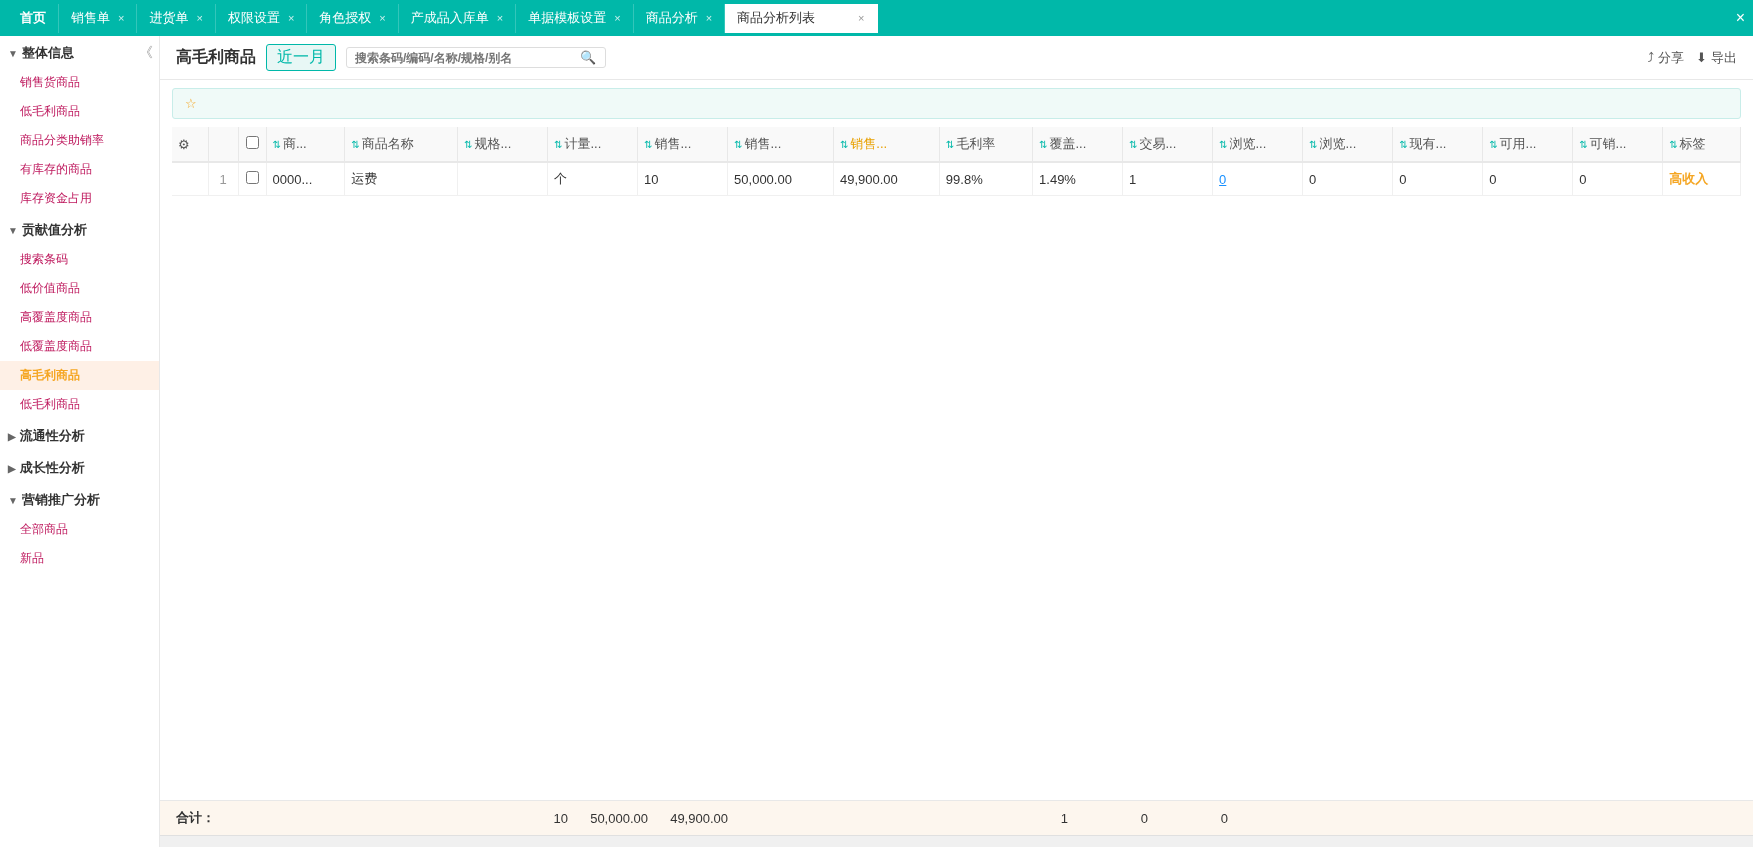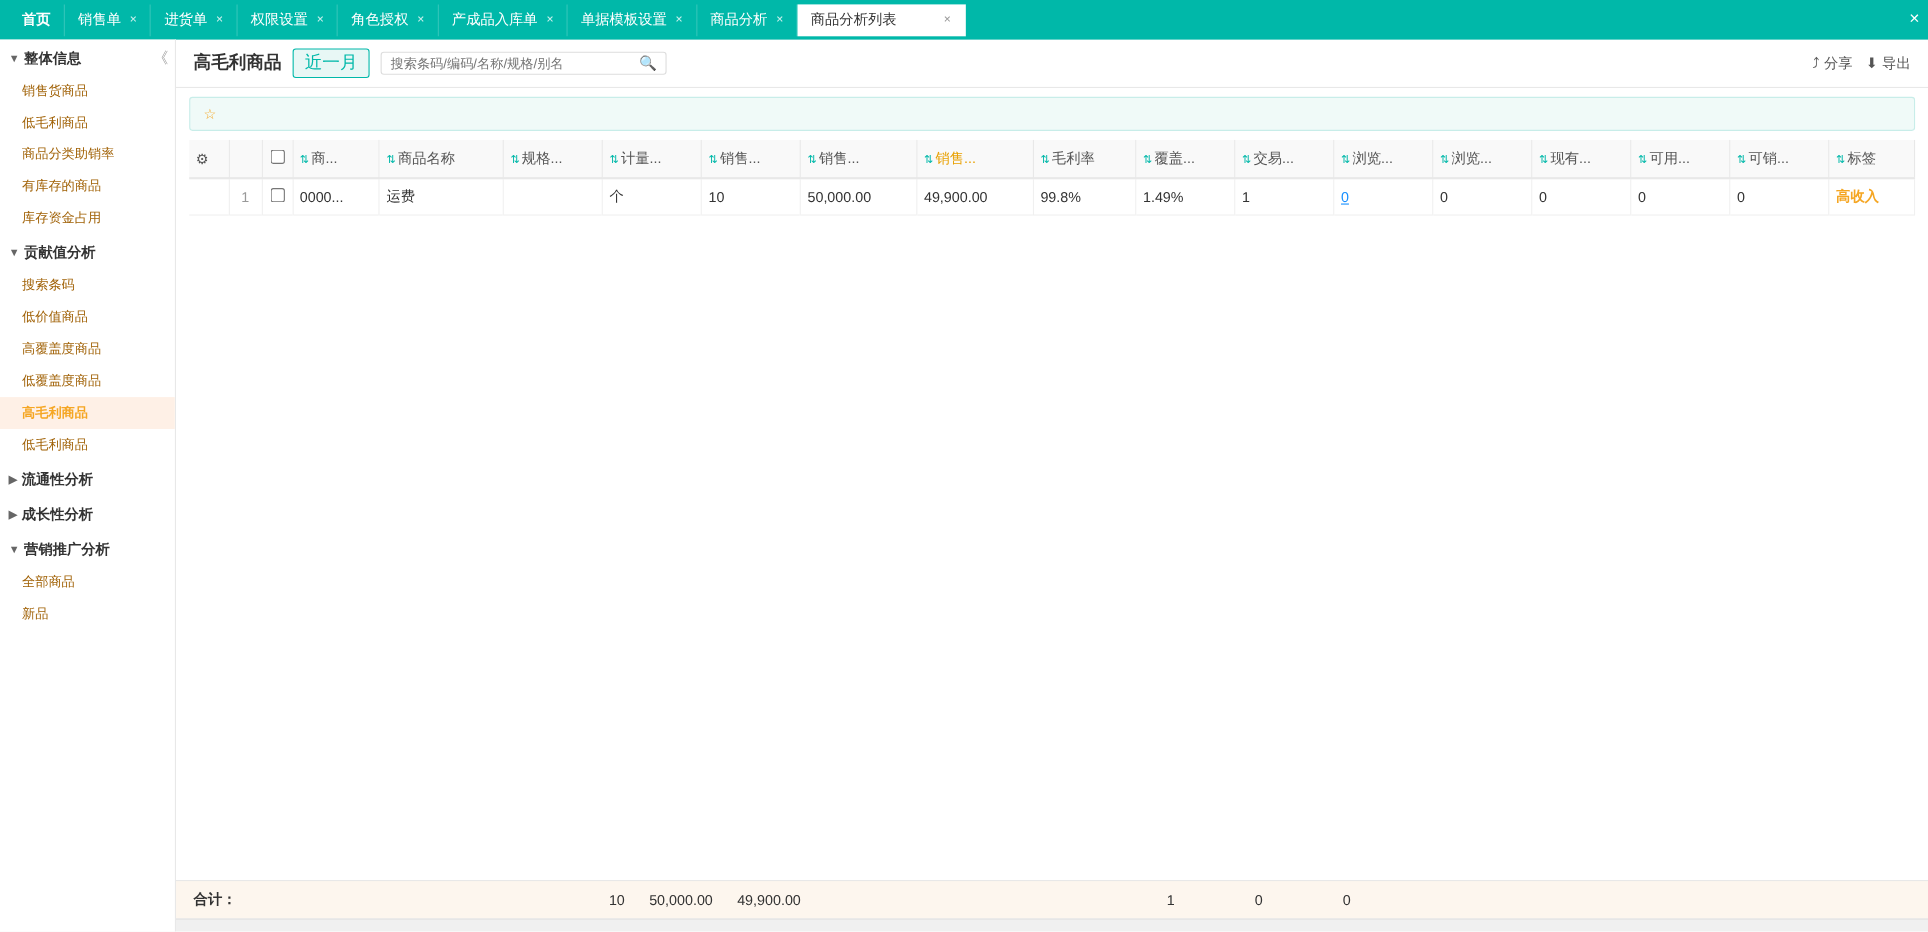--- a/index.html
+++ b/index.html
@@ -80,21 +80,21 @@
       padding: 8px 10px 6px 8px;
       font-size: 13px;
       color: #333;
       font-weight: bold;
       cursor: pointer;
       gap: 4px;
     }
     .sidebar-group-header .arrow { font-size: 10px; color: #666; }
     .sidebar-item {
       padding: 6px 10px 6px 20px;
-      color: #a16207;
+      color: #be185d;
       cursor: pointer;
       font-size: 12px;
       white-space: nowrap;
       overflow: hidden;
       text-overflow: ellipsis;
     }
     .sidebar-item.active {
       background: #fef0e6;
       color: #f5a623;
       font-weight: bold;
@@ -142,20 +142,21 @@
       flex: 1;
       max-width: 260px;
     }
     .search-box input {
       border: none;
       outline: none;
       font-size: 12px;
       color: #b91c1c;
       width: 100%;
       background: transparent;
+      font-weight: bold;
     }
     .search-icon { color: #999; cursor: pointer; }
 
     .header-actions {
       margin-left: auto;
       display: flex;
       gap: 12px;
       align-items: center;
     }
     .action-btn {

